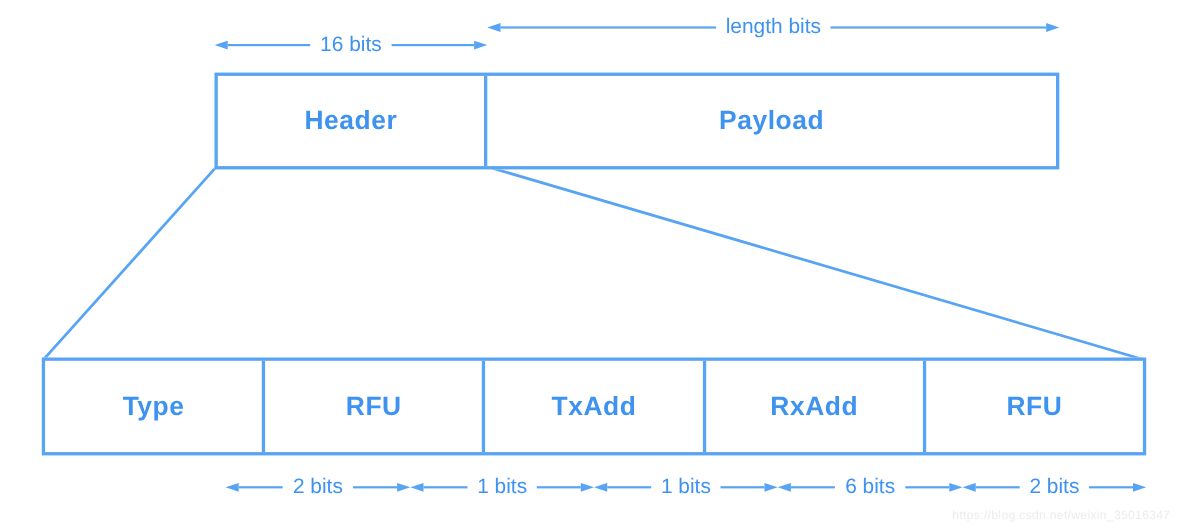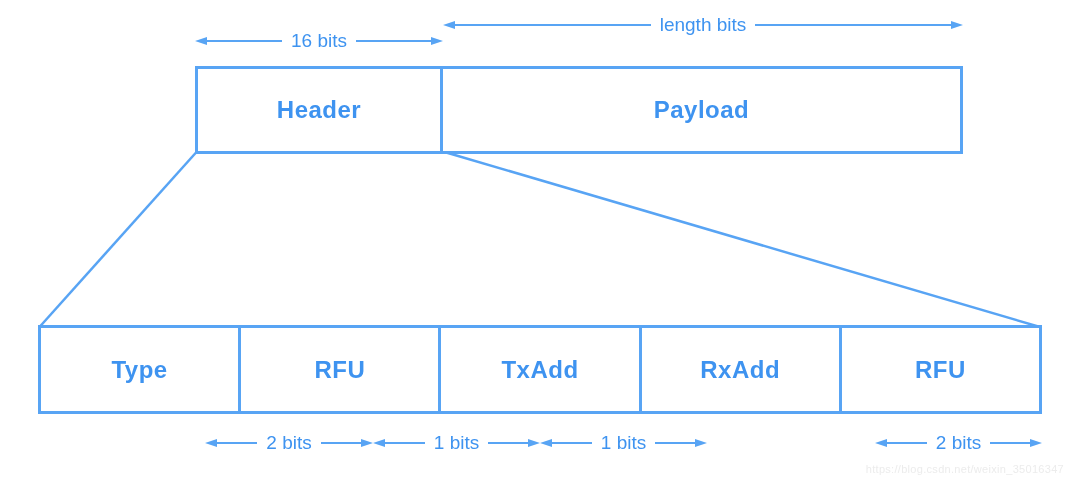--- a/index.html
+++ b/index.html
@@ -162,20 +162,27 @@
     <span class="seg"></span>
     <span class="head r"></span>
   </div>
   <div class="arrow" style="left:540px;top:435px;width:167px">
     <span class="head l"></span>
     <span class="seg"></span>
     <span class="albl">1 bits</span>
     <span class="seg"></span>
     <span class="head r"></span>
   </div>
+  <div class="arrow" style="left:707px;top:435px;width:168px">
+    <span class="head l"></span>
+    <span class="seg"></span>
+    <span class="albl">6 bits</span>
+    <span class="seg"></span>
+    <span class="head r"></span>
+  </div>
   <div class="arrow" style="left:875px;top:435px;width:167px">
     <span class="head l"></span>
     <span class="seg"></span>
     <span class="albl">2 bits</span>
     <span class="seg"></span>
     <span class="head r"></span>
   </div>
 
   <div class="watermark">https://blog.csdn.net/weixin_35016347</div>
 

